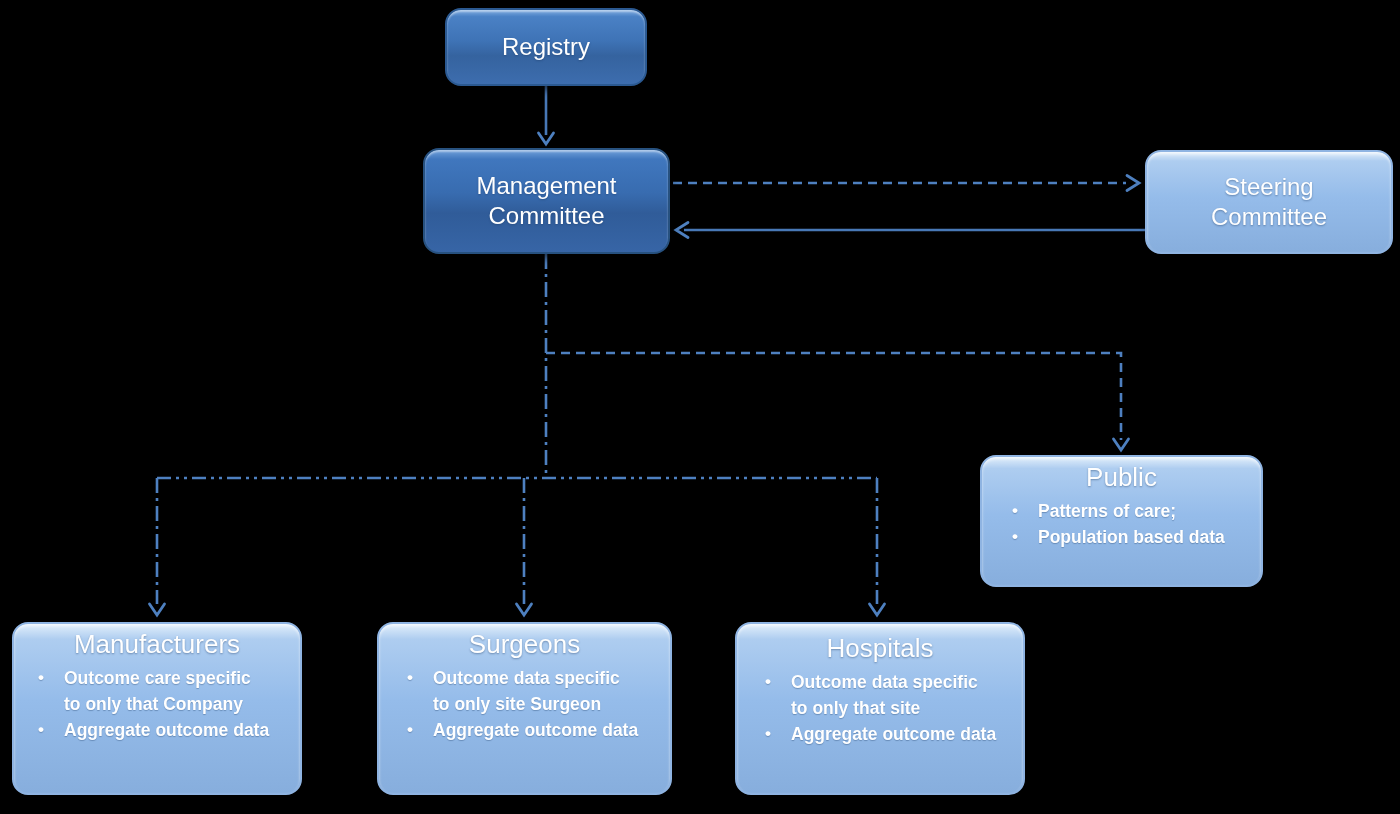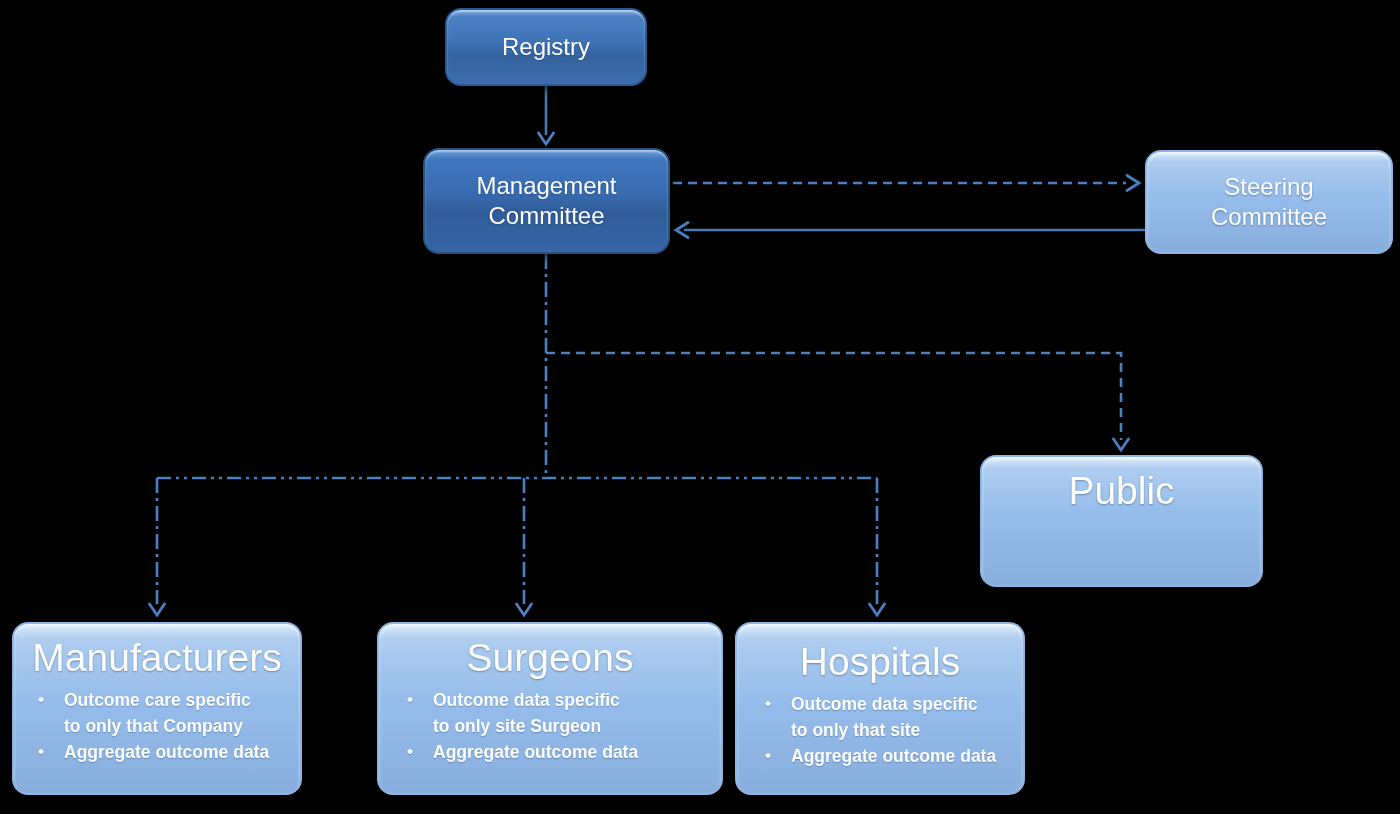--- a/index.html
+++ b/index.html
@@ -39,21 +39,21 @@
     background:linear-gradient(180deg,#E2EFFB 0%,#AECDF0 9%,#95BCEA 45%,#87AEDD 100%);
     border:2px solid #8FB4E2;
     box-shadow:2px 4px 6px rgba(0,0,0,0.55), inset 0 2px 3px rgba(255,255,255,0.6);
   }
   .node-title{
     font-size:24px;
     line-height:1.25;
     text-shadow:0 1px 2px rgba(30,60,100,0.45);
   }
   .title-narrow{max-width:175px;margin:10px auto;}
-  .big-title{font-size:39px;margin-top:6px;}
+  .big-title{font-size:26px;}
   .vcenter{display:flex;align-items:center;justify-content:center;height:100%;}
 
   ul.bullets{
     list-style:none;
     margin:4px 0 0 0;
     padding:0 8px 0 20px;
     text-align:left;
     font-size:17.5px;
     font-weight:bold;
     line-height:1.5;
@@ -113,31 +113,35 @@
   </div>
 
   <div class="node node-light" style="left:1145px;top:150px;width:248px;height:104px;">
     <div class="vcenter">
       <div class="node-title title-narrow">Steering Committee</div>
     </div>
   </div>
 
   <div class="node node-light" style="left:980px;top:455px;width:283px;height:132px;padding:4px 6px;">
     <div class="node-title big-title">Public</div>
+    <ul class="bullets">
+      <li>Patterns of care;</li>
+      <li>Population based data</li>
+    </ul>
   </div>
 
   <div class="node node-light" style="left:12px;top:622px;width:290px;height:173px;padding:4px 0;">
     <div class="node-title big-title">Manufacturers</div>
     <ul class="bullets cap200">
       <li>Outcome care specific to only that Company</li>
       <li>Aggregate outcome data</li>
     </ul>
   </div>
 
-  <div class="node node-light" style="left:377px;top:622px;width:346px;height:173px;padding:4px 4px;">
+  <div class="node node-light" style="left:377px;top:622px;width:295px;height:173px;padding:4px 4px;">
     <div class="node-title big-title">Surgeons</div>
     <ul class="bullets cap200">
       <li>Outcome data specific to only site Surgeon</li>
       <li>Aggregate outcome data</li>
     </ul>
   </div>
 
   <div class="node node-light" style="left:735px;top:622px;width:290px;height:173px;padding:8px 4px;">
     <div class="node-title big-title">Hospitals</div>
     <ul class="bullets cap200">

